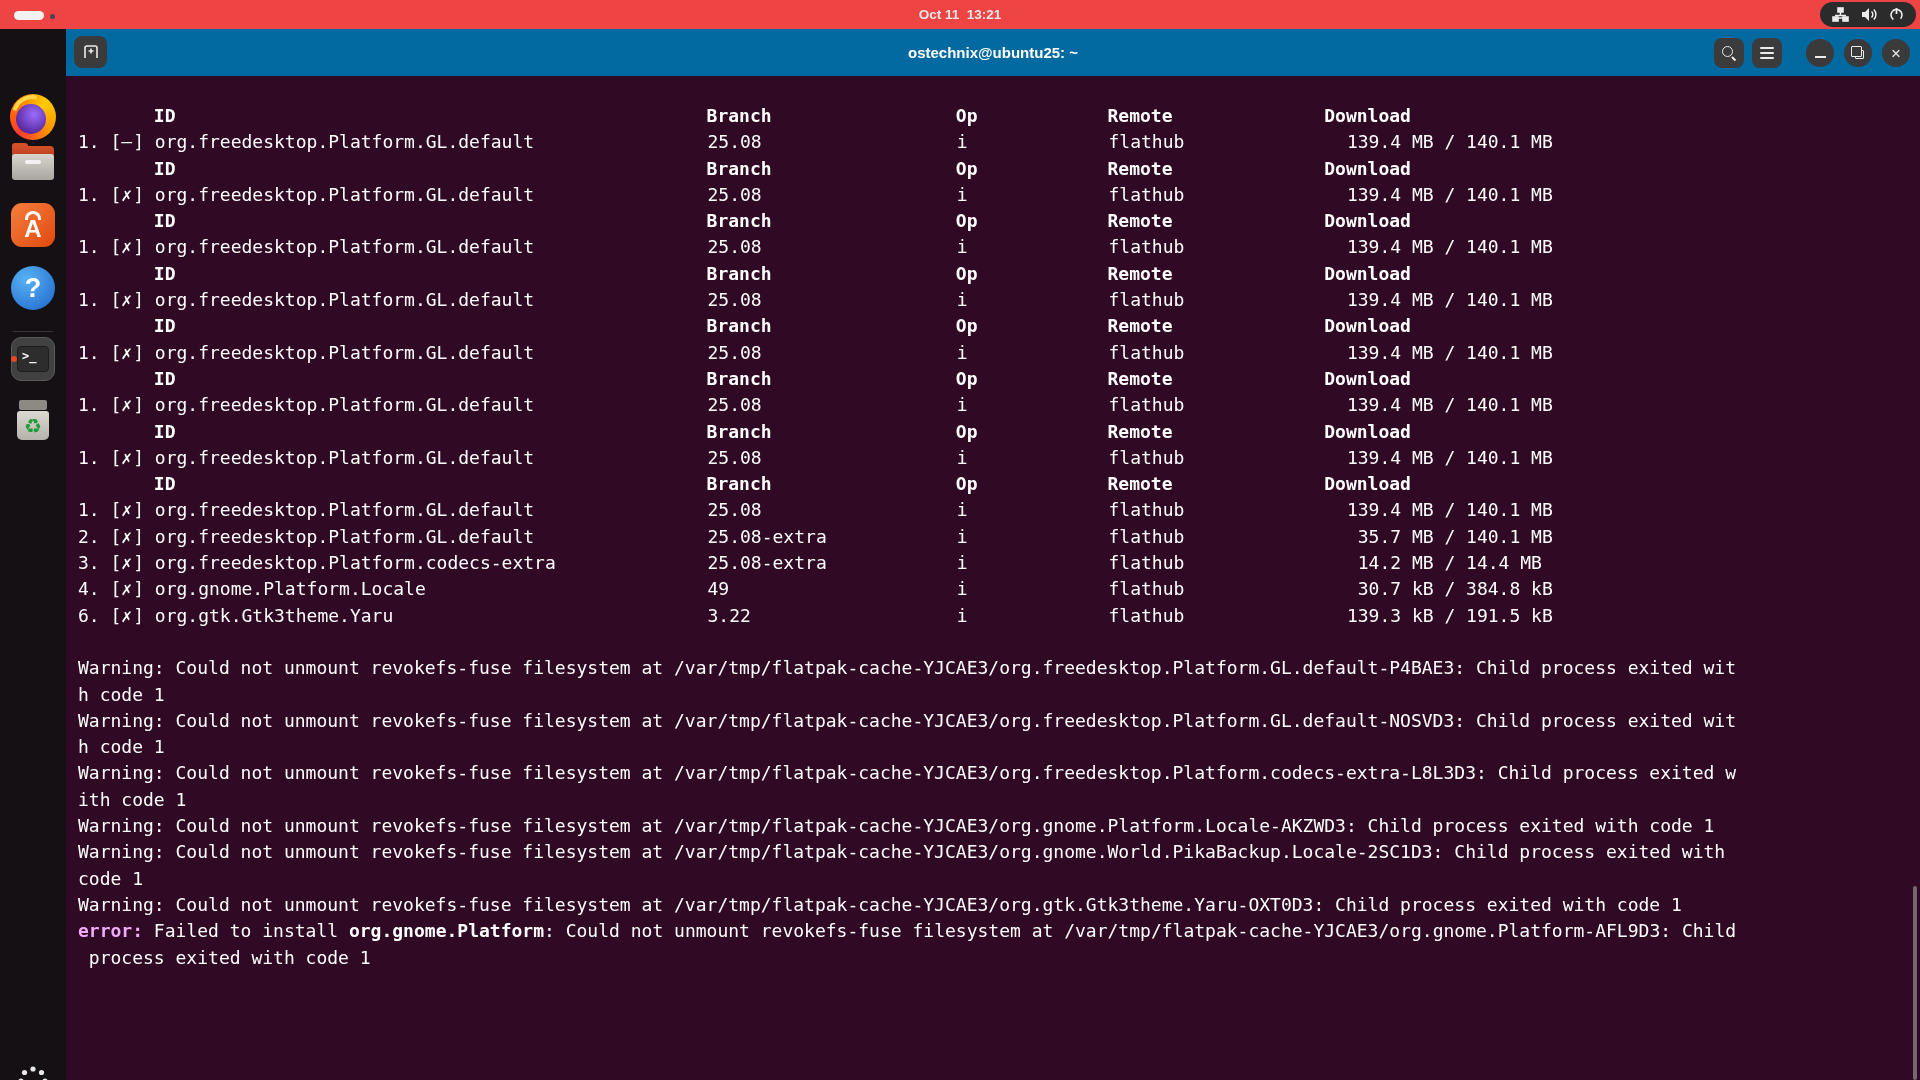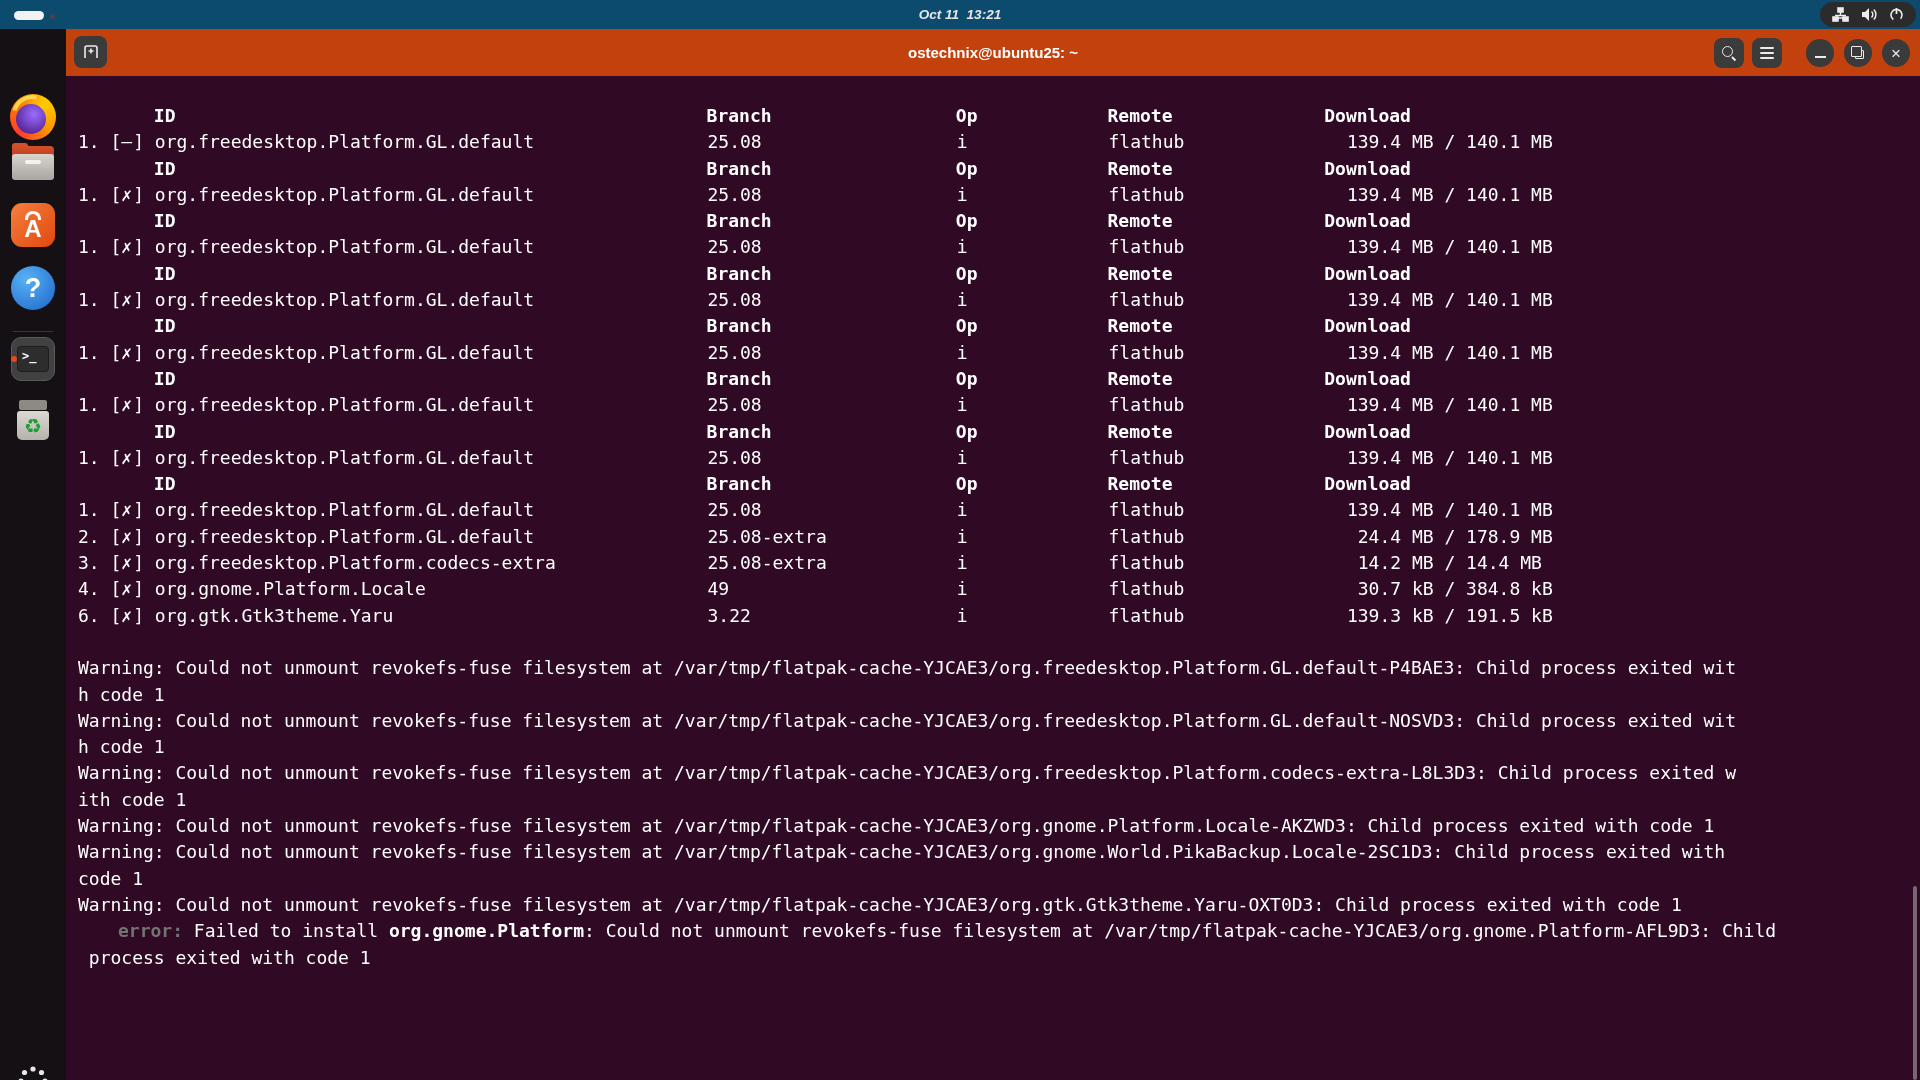--- a/index.html
+++ b/index.html
@@ -1,20 +1,20 @@
 <!DOCTYPE html>
 <html><head>
 <meta charset="utf-8">
 <style>
   * { margin:0; padding:0; box-sizing:border-box; }
   html,body { width:1920px; height:1080px; overflow:hidden; background:#000; }
   body { font-family:"Liberation Sans", sans-serif; }
 
   
-  #topbar { position:absolute; left:0; top:0; width:1920px; height:29px; background:#0c4a6e; z-index:30;font-style:italic; }
+  #topbar { position:absolute; left:0; top:0; width:1920px; height:29px; background:#ef4444; z-index:30; }
   #ws-pill { position:absolute; left:14px; top:11px; width:30px; height:9px; border-radius:5px; background:#f2f2f2; }
   #ws-dot { position:absolute; left:50px; top:14px; width:5px; height:5px; border-radius:50%; background:#4d4350; }
   #clock { position:absolute; left:0; right:0; top:0; height:29px; display:flex; align-items:center; justify-content:center;
            color:#e8e8e8; font-size:13.5px; font-weight:600; white-space:pre; }
   #tray { position:absolute; right:4px; top:2px; height:25px; width:96px; background:#2b2b2b; border-radius:13px;
           display:flex; align-items:center; justify-content:space-evenly; }
   #tray svg { display:block; }
 
   
   #dock { position:absolute; left:0; top:29px; width:66px; height:1051px; background:#141014; z-index:20; }
@@ -47,21 +47,21 @@
   .dock-divider { position:absolute; left:13px; top:302px; width:40px; height:1px; background:#3a333d; }
   .trash { position:relative; width:34px; height:40px; }
   .trash-lid { position:absolute; left:3px; top:0; width:28px; height:10px; background:#8d8983; border-radius:2px; }
   .trash-body { position:absolute; left:1px; top:11px; width:32px; height:29px; border-radius:3px 3px 5px 5px;
       background:linear-gradient(#dcd8d2,#b5b1ab); display:flex; align-items:center; justify-content:center; }
   .trash-recycle { color:#1f9d36; font-size:20px; line-height:20px; }
   #show-apps { position:absolute; left:9px; top:1030px; width:48px; height:44px; display:flex; align-items:center; justify-content:center; }
 
   
   #window { position:absolute; left:66px; top:29px; width:1854px; height:1051px; }
-  #titlebar { position:absolute; left:0; top:0; width:100%; height:47px; background:#c2410c; }
+  #titlebar { position:absolute; left:0; top:0; width:100%; height:47px; background:#0369a1; }
   #win-title { position:absolute; left:0; right:0; top:0; height:47px; display:flex; align-items:center; justify-content:center;
       color:#ffffff; font-size:15px; font-weight:bold; }
   #newtab-btn { position:absolute; left:8px; top:7px; width:33px; height:32px; background:#3b3b3b; border-radius:8px;
       display:flex; align-items:center; justify-content:center; }
   .tb-right { position:absolute; top:9px; width:30px; height:30px; border-radius:8px; background:#3b3b3b;
       display:flex; align-items:center; justify-content:center; }
   #search-btn { right:176px; }
   #menu-btn { right:138px; }
   .circle-btn { position:absolute; top:10px; width:28px; height:28px; border-radius:50%; background:#3a3a3a;
       display:flex; align-items:center; justify-content:center; color:#ececec; }
@@ -217,33 +217,33 @@
         <div class="term-line"><span class="b">       ID                                                 Branch                 Op            Remote              Download</span></div>
         <div class="term-line"><span>1. [</span><span class="chk">✗</span><span>] org.freedesktop.Platform.GL.default                25.08                  i             flathub               139.4 MB / 140.1 MB</span></div>
         <div class="term-line"><span class="b">       ID                                                 Branch                 Op            Remote              Download</span></div>
         <div class="term-line"><span>1. [</span><span class="chk">✗</span><span>] org.freedesktop.Platform.GL.default                25.08                  i             flathub               139.4 MB / 140.1 MB</span></div>
         <div class="term-line"><span class="b">       ID                                                 Branch                 Op            Remote              Download</span></div>
         <div class="term-line"><span>1. [</span><span class="chk">✗</span><span>] org.freedesktop.Platform.GL.default                25.08                  i             flathub               139.4 MB / 140.1 MB</span></div>
         <div class="term-line"><span class="b">       ID                                                 Branch                 Op            Remote              Download</span></div>
         <div class="term-line"><span>1. [</span><span class="chk">✗</span><span>] org.freedesktop.Platform.GL.default                25.08                  i             flathub               139.4 MB / 140.1 MB</span></div>
         <div class="term-line"><span class="b">       ID                                                 Branch                 Op            Remote              Download</span></div>
         <div class="term-line"><span>1. [</span><span class="chk">✗</span><span>] org.freedesktop.Platform.GL.default                25.08                  i             flathub               139.4 MB / 140.1 MB</span></div>
-        <div class="term-line"><span>2. [</span><span class="chk">✗</span><span>] org.freedesktop.Platform.GL.default                25.08-extra            i             flathub                24.4 MB / 178.9 MB</span></div>
+        <div class="term-line"><span>2. [</span><span class="chk">✗</span><span>] org.freedesktop.Platform.GL.default                25.08-extra            i             flathub                35.7 MB / 140.1 MB</span></div>
         <div class="term-line"><span>3. [</span><span class="chk">✗</span><span>] org.freedesktop.Platform.codecs-extra              25.08-extra            i             flathub                14.2 MB / 14.4 MB</span></div>
         <div class="term-line"><span>4. [</span><span class="chk">✗</span><span>] org.gnome.Platform.Locale                          49                     i             flathub                30.7 kB / 384.8 kB</span></div>
         <div class="term-line"><span>6. [</span><span class="chk">✗</span><span>] org.gtk.Gtk3theme.Yaru                             3.22                   i             flathub               139.3 kB / 191.5 kB</span></div>
         <div class="term-line"></div>
         <div class="term-line"><span>Warning: Could not unmount revokefs-fuse filesystem at /var/tmp/flatpak-cache-YJCAE3/org.freedesktop.Platform.GL.default-P4BAE3: Child process exited wit</span></div>
         <div class="term-line"><span>h code 1</span></div>
         <div class="term-line"><span>Warning: Could not unmount revokefs-fuse filesystem at /var/tmp/flatpak-cache-YJCAE3/org.freedesktop.Platform.GL.default-NOSVD3: Child process exited wit</span></div>
         <div class="term-line"><span>h code 1</span></div>
         <div class="term-line"><span>Warning: Could not unmount revokefs-fuse filesystem at /var/tmp/flatpak-cache-YJCAE3/org.freedesktop.Platform.codecs-extra-L8L3D3: Child process exited w</span></div>
         <div class="term-line"><span>ith code 1</span></div>
         <div class="term-line"><span>Warning: Could not unmount revokefs-fuse filesystem at /var/tmp/flatpak-cache-YJCAE3/org.gnome.Platform.Locale-AKZWD3: Child process exited with code 1</span></div>
         <div class="term-line"><span>Warning: Could not unmount revokefs-fuse filesystem at /var/tmp/flatpak-cache-YJCAE3/org.gnome.World.PikaBackup.Locale-2SC1D3: Child process exited with</span></div>
         <div class="term-line"><span>code 1</span></div>
         <div class="term-line"><span>Warning: Could not unmount revokefs-fuse filesystem at /var/tmp/flatpak-cache-YJCAE3/org.gtk.Gtk3theme.Yaru-OXT0D3: Child process exited with code 1</span></div>
-        <div class="term-line"><span class="b" style="color: #737373; margin-left: 40px;">error:</span><span> Failed to install </span><span class="b">org.gnome.Platform</span><span>: Could not unmount revokefs-fuse filesystem at /var/tmp/flatpak-cache-YJCAE3/org.gnome.Platform-AFL9D3: Child</span></div>
+        <div class="term-line"><span class="b" style="color: #f0abfc;">error:</span><span> Failed to install </span><span class="b">org.gnome.Platform</span><span>: Could not unmount revokefs-fuse filesystem at /var/tmp/flatpak-cache-YJCAE3/org.gnome.Platform-AFL9D3: Child</span></div>
         <div class="term-line"><span> process exited with code 1</span></div>
       </div>
     <div id="scrollbar"></div>
   </div>
 </div>
 
 </body></html>

